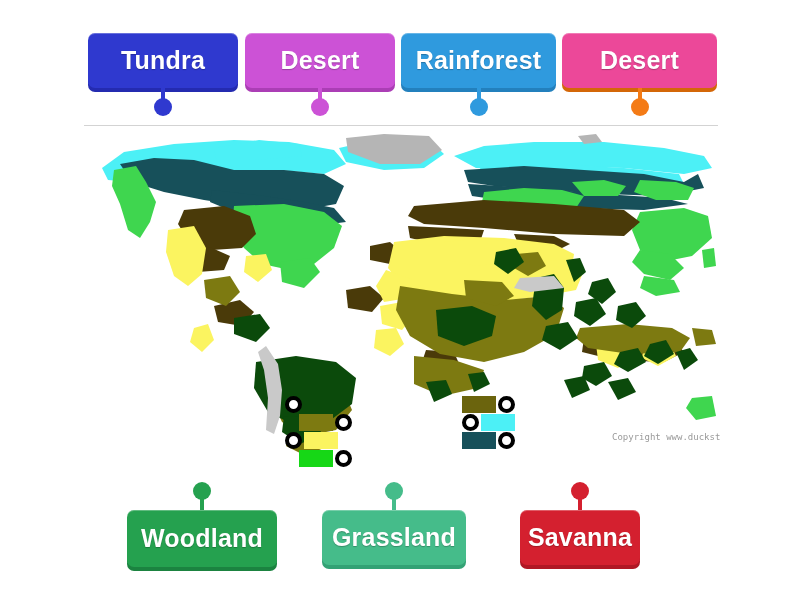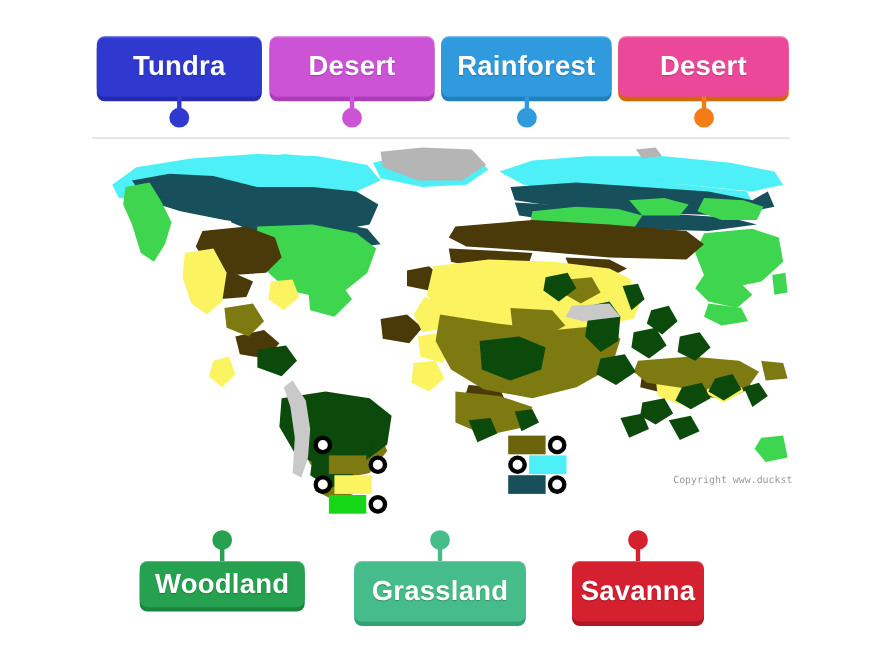--- a/index.html
+++ b/index.html
@@ -275,26 +275,26 @@
       </div>
       <div class="legend-row" style="left: 462px; top: 432px;">
         <div class="swatch" style="background: rgb(23, 80, 90);"></div>
         <div class="target right"></div>
       </div>
     </div>
 
   <div class="copyright">Copyright www.duckst</div>
 
   <div id="bottom-labels">
-      <div class="chip" style="left: 127px; top: 510px; width: 150px; height: 42px; background: rgb(37, 161, 79); box-shadow: rgb(27, 131, 64) 0px 4px 0px, rgba(255, 255, 255, 0.28) 0px 1px 0px inset;">
+      <div class="chip" style="left: 127px; top: 510px; width: 150px; height: 57px; background: rgb(37, 161, 79); box-shadow: rgb(27, 131, 64) 0px 4px 0px, rgba(255, 255, 255, 0.28) 0px 1px 0px inset;">
         <span>Woodland</span>
         <div class="pin pin-up" style="color: rgb(37, 161, 79);"></div>
         <div class="knob knob-up" style="color: rgb(37, 161, 79);"></div>
       </div>
-      <div class="chip" style="left: 322px; top: 510px; width: 156px; height: 55px; background: rgb(69, 188, 138); box-shadow: rgb(51, 162, 117) 0px 4px 0px, rgba(255, 255, 255, 0.28) 0px 1px 0px inset;">
+      <div class="chip" style="left: 322px; top: 510px; width: 144px; height: 55px; background: rgb(69, 188, 138); box-shadow: rgb(51, 162, 117) 0px 4px 0px, rgba(255, 255, 255, 0.28) 0px 1px 0px inset;">
         <span>Grassland</span>
         <div class="pin pin-up" style="color: rgb(69, 188, 138);"></div>
         <div class="knob knob-up" style="color: rgb(69, 188, 138);"></div>
       </div>
       <div class="chip" style="left: 520px; top: 510px; width: 120px; height: 55px; background: rgb(212, 32, 47); box-shadow: rgb(176, 23, 36) 0px 4px 0px, rgba(255, 255, 255, 0.28) 0px 1px 0px inset;">
         <span>Savanna</span>
         <div class="pin pin-up" style="color: rgb(212, 32, 47);"></div>
         <div class="knob knob-up" style="color: rgb(212, 32, 47);"></div>
       </div>
     </div>

